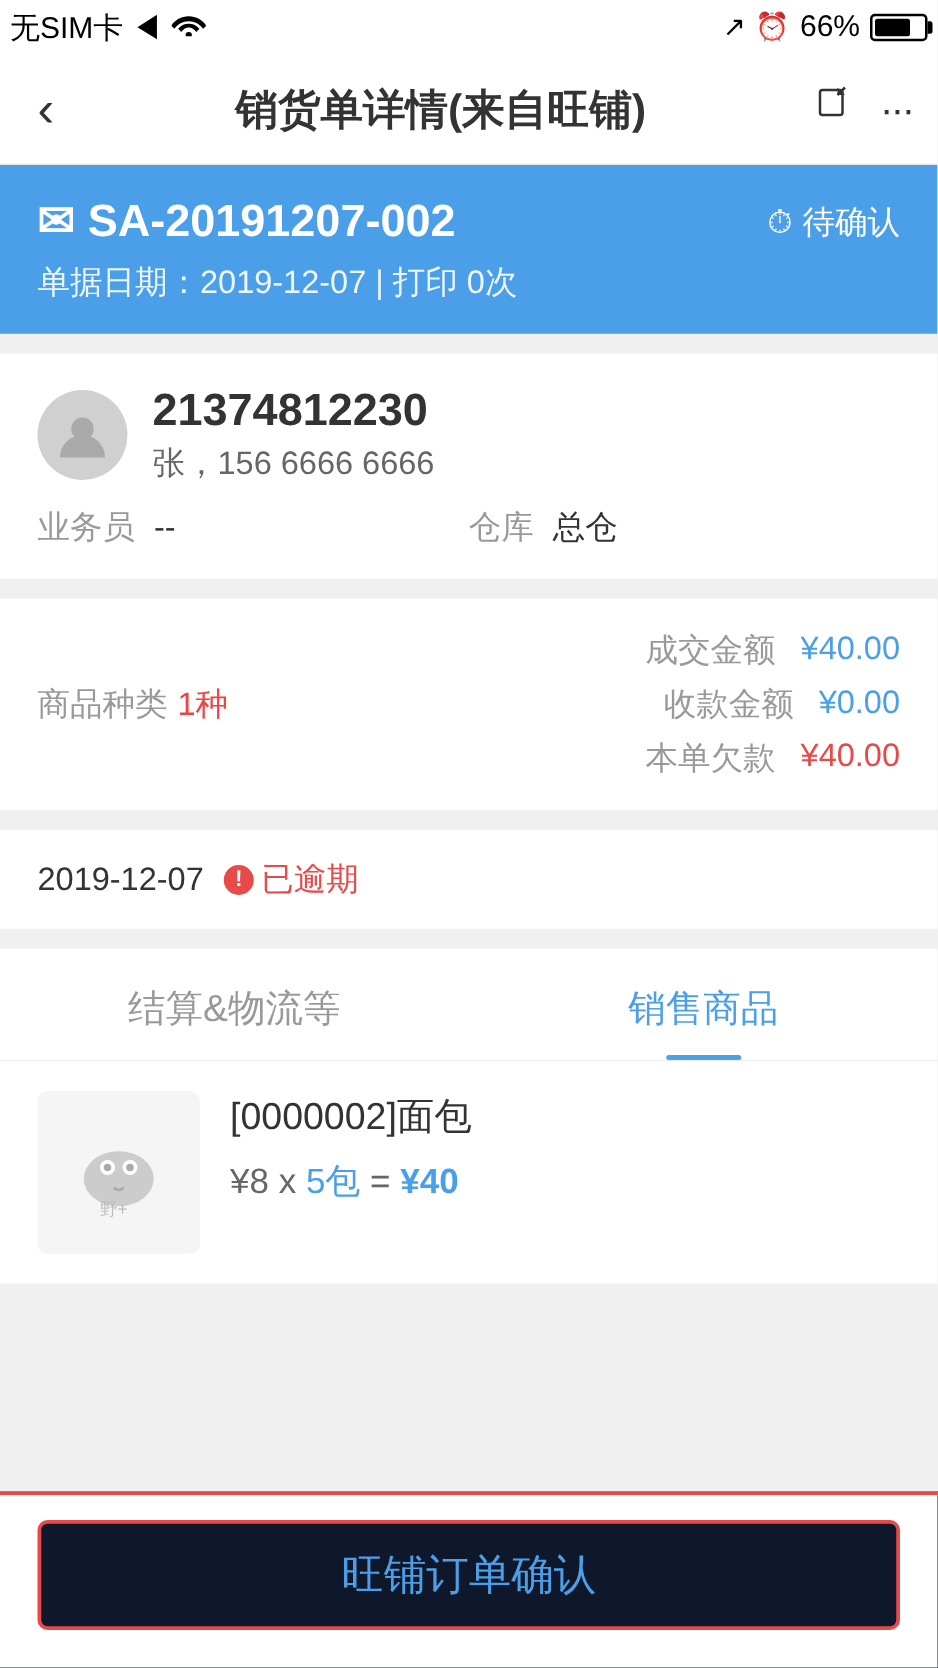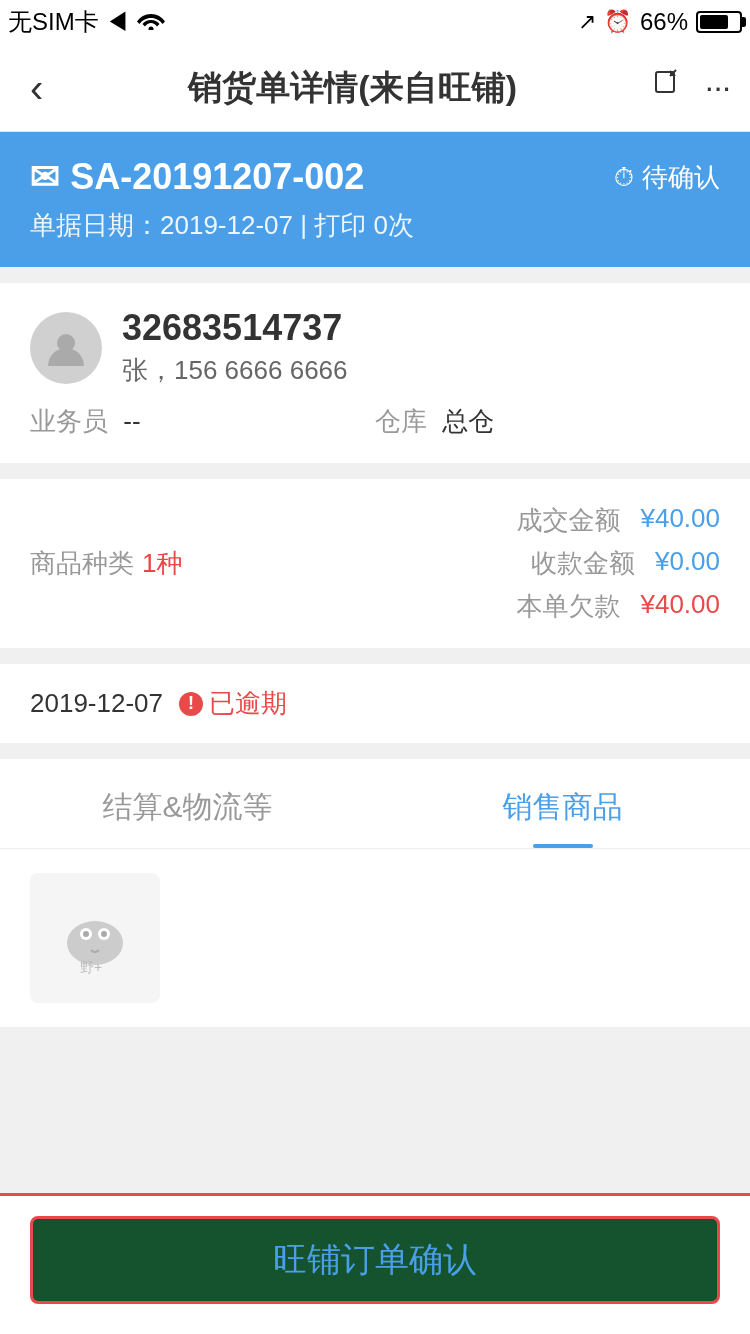--- a/index.html
+++ b/index.html
@@ -312,21 +312,21 @@
       bottom: 0;
       left: 0;
       width: 750px;
       background: #fff;
       padding: 20px 30px 30px;
       border-top: 3px solid #e84a4a;
     }
     .confirm-button {
       width: 100%;
       height: 88px;
-      background: #14532d;
+      background: #0f172a;
       border: 3px solid #e84a4a;
       border-radius: 8px;
       font-size: 34px;
       color: #4a9fe8;
       cursor: pointer;
       display: flex;
       align-items: center;
       justify-content: center;
     }
   </style>
@@ -387,21 +387,21 @@
 
 <div class="customer-section section">
   <div class="customer-row">
     <div class="avatar">
       <svg width="44" height="44" viewBox="0 0 44 44" fill="none">
         <circle cx="22" cy="17" r="9" fill="#aaa"></circle>
         <path d="M4 40c0-9.9 8.1-18 18-18s18 8.1 18 18" fill="#aaa"></path>
       </svg>
     </div>
     <div class="customer-info">
-      <div class="customer-phone">32683514737</div>
+      <div class="customer-phone">21374812230</div>
       <div class="customer-name">张，156 6666 6666</div>
     </div>
   </div>
   <div class="customer-meta">
     <div class="meta-item">
       <span class="meta-label">业务员</span>
       <span class="meta-value">--</span>
     </div>
     <div class="meta-item">
       <span class="meta-label">仓库</span>
@@ -454,20 +454,30 @@
           <circle cx="31" cy="36" r="9" fill="#ccc"></circle>
           <circle cx="49" cy="36" r="9" fill="#ccc"></circle>
           <circle cx="31" cy="36" r="6" fill="#fff"></circle>
           <circle cx="49" cy="36" r="6" fill="#fff"></circle>
           <circle cx="31" cy="36" r="3" fill="#aaa"></circle>
           <circle cx="49" cy="36" r="3" fill="#aaa"></circle>
           <path d="M36 52 Q40 56 44 52" stroke="#aaa" stroke-width="2" fill="none"></path>
           <text x="25" y="74" font-size="14" fill="#bbb" font-family="Arial">野+</text>
         </svg>
       </div>
+      <div class="product-info">
+        <div class="product-name">[0000002]面包</div>
+        <div class="product-price-line">
+          <span>¥8</span>
+          <span>x</span>
+          <span class="price-highlight">5包</span>
+          <span>=</span>
+          <span class="price-total">¥40</span>
+        </div>
+      </div>
     </div>
   </div>
 </div>
 
 <div class="bottom-space"></div>
 
 <div class="bottom-bar">
   <button class="confirm-button">旺铺订单确认</button>
 </div>
 

